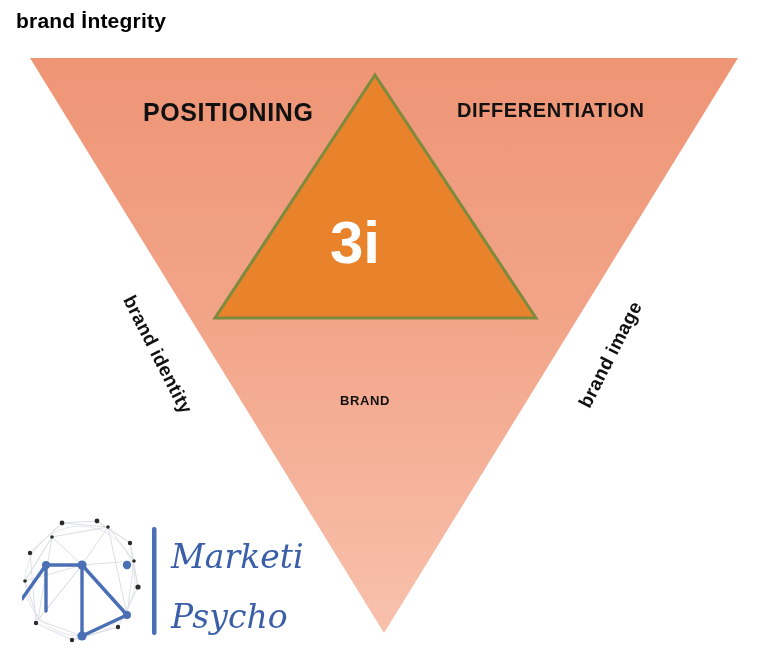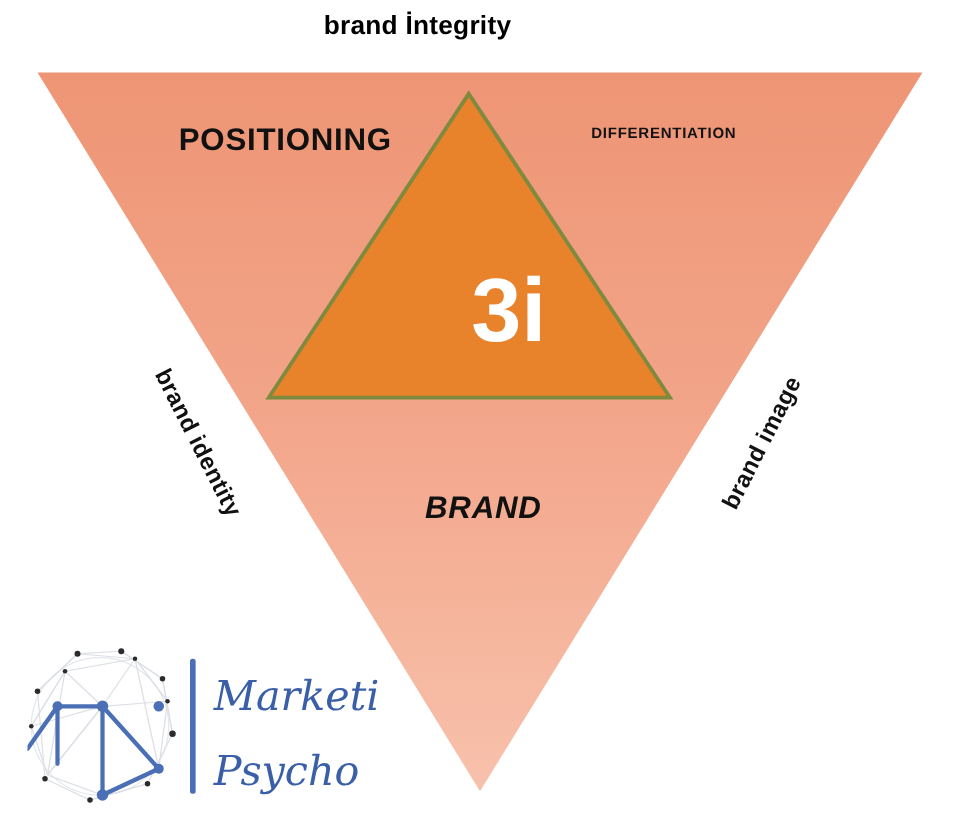--- a/index.html
+++ b/index.html
@@ -32,59 +32,56 @@
   
   .lbl {
     position: absolute;
     color: #111111;
     font-weight: bold;
     white-space: nowrap;
     line-height: 1;
   }
 
   #label-brand-integrity {
-    left: 0;
+    left: 16px;
     top: 10px;
     width: 668px;
-    text-align: center;
     font-size: 21px;
     letter-spacing: 0.2px;
     color: #000000;
   }
 
   #label-positioning {
     left: 143px;
     top: 100px;
     font-size: 25px;
     letter-spacing: 0.6px;
   }
 
   #label-differentiation {
-    left: 473px;
+    left: 457px;
     top: 100px;
-    font-size: 12px;
+    font-size: 20px;
     letter-spacing: 0.6px;
   }
 
   #label-brand {
     left: 340px;
     top: 394px;
-    font-size: 25px;
+    font-size: 13px;
     letter-spacing: 0.6px;
-    font-style: italic;
   }
 
   #label-3i {
     left: 330px;
     top: 213px;
-    font-size: 72px;
+    font-size: 60px;
     color: #ffffff;
     font-weight: bold;
     letter-spacing: 0px;
-    margin-left: 47px;
   }
 
   #label-brand-identity {
     left: 93px;
     top: 345px;
     font-size: 19px;
     transform: rotate(63deg);
     transform-origin: center center;
     letter-spacing: 0.3px;
   }

